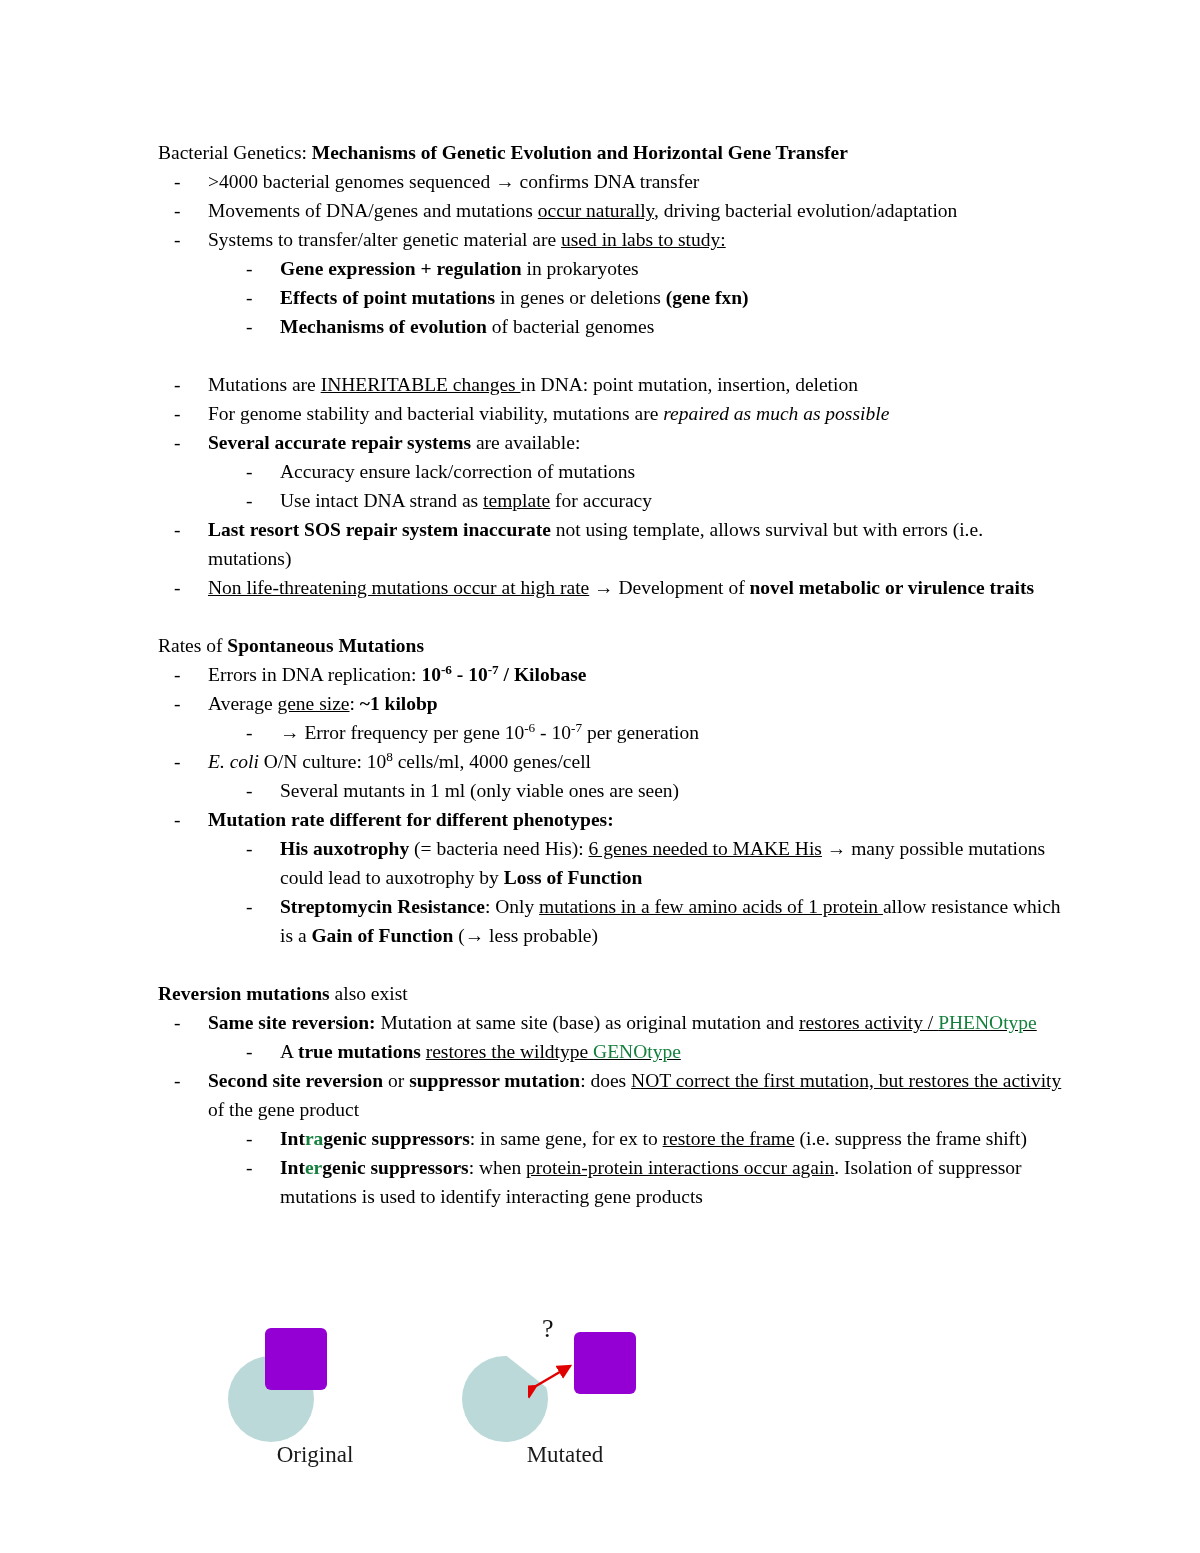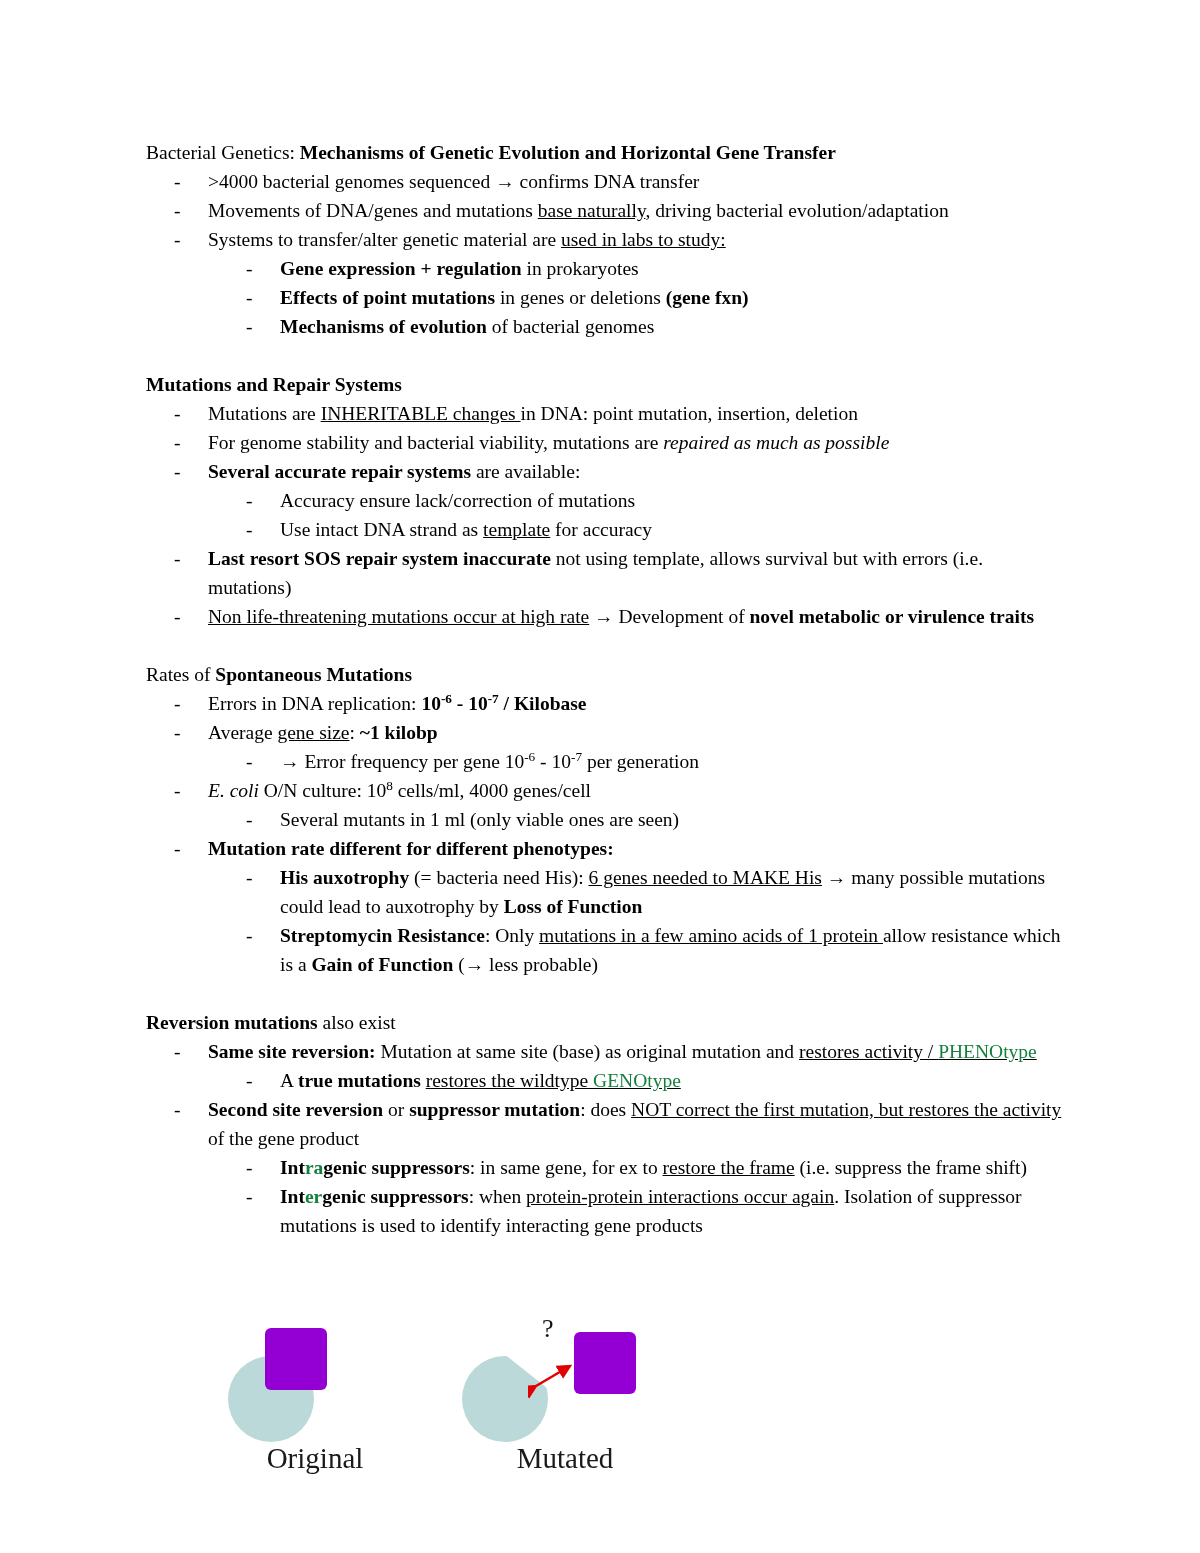--- a/index.html
+++ b/index.html
@@ -31,21 +31,21 @@
   }
   .line {
     font-size: 19.5px;
     line-height: 29px;
     margin: 0 0 0 0;
   }
   .blank {
     height: 29px;
   }
   
-  .lvl0 { margin-left: 4px; }
+  .lvl0 { margin-left: 16px; }
   .lvl1 { margin-left: 32px; }
   .lvl2 { margin-left: 104px; }
 
   .bullet-row {
     display: flex;
     align-items: flex-start;
     font-size: 19.5px;
     line-height: 29px;
   }
   .bullet-row .dash {
@@ -67,21 +67,21 @@
     top: 1320px;
     width: 800px;
     height: 200px;
   }
   .fig-item {
     position: absolute;
     text-align: center;
   }
   .fig-label {
     font-family: "Liberation Serif", serif;
-    font-size: 29px;
+    font-size: 23px;
     color: #1a1a1a;
   }
 
   .circle-left {
     position: absolute;
     width: 86px;
     height: 86px;
     background: #bcd9d9;
     border-radius: 50%;
   }
@@ -128,40 +128,39 @@
 
 <div class="page">
   <div class="doc" id="doc">
       <div class="line lvl0">Bacterial Genetics: <b>Mechanisms of Genetic Evolution and Horizontal Gene Transfer</b></div>
       <div class="bullet-row lvl1">
         <span class="dash">-</span>
         <span class="txt">&gt;4000 bacterial genomes sequenced → confirms DNA transfer</span>
       </div>
       <div class="bullet-row lvl1">
         <span class="dash">-</span>
-        <span class="txt">Movements of DNA/genes and mutations <u>base naturally</u>, driving bacterial evolution/adaptation</span>
+        <span class="txt">Movements of DNA/genes and mutations <u>occur naturally</u>, driving bacterial evolution/adaptation</span>
       </div>
       <div class="bullet-row lvl1">
         <span class="dash">-</span>
         <span class="txt">Systems to transfer/alter genetic material are <u>used in labs to study:</u></span>
       </div>
       <div class="bullet-row lvl2">
         <span class="dash">-</span>
         <span class="txt"><b>Gene expression + regulation</b> in prokaryotes</span>
       </div>
       <div class="bullet-row lvl2">
         <span class="dash">-</span>
         <span class="txt"><b>Effects of point mutations</b> in genes or deletions <b>(gene fxn)</b></span>
       </div>
       <div class="bullet-row lvl2">
         <span class="dash">-</span>
         <span class="txt"><b>Mechanisms of evolution</b> of bacterial genomes</span>
       </div>
       <div class="blank"></div>
-      <div class="line lvl0"><b>Mutations and Repair Systems</b></div>
       <div class="bullet-row lvl1">
         <span class="dash">-</span>
         <span class="txt">Mutations are <u>INHERITABLE changes </u>in DNA: point mutation, insertion, deletion</span>
       </div>
       <div class="bullet-row lvl1">
         <span class="dash">-</span>
         <span class="txt">For genome stability and bacterial viability, mutations are <i>repaired as much as possible</i></span>
       </div>
       <div class="bullet-row lvl1">
         <span class="dash">-</span>

